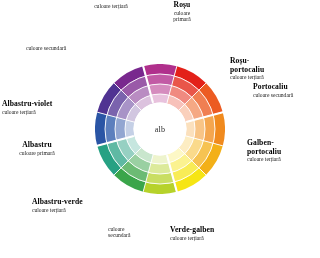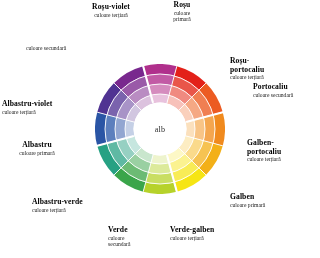--- a/index.html
+++ b/index.html
@@ -146,21 +146,20 @@
           <line x1="72.24693326287058" y1="92.0459231360939" x2="82.08205697676637" y2="128.75110453507853" stroke="#ffffff" stroke-width="2.1" stroke-linecap="round"></line>
           <line x1="37.95407686390609" y1="72.24693326287058" x2="1.248895464921496" y2="82.08205697676638" stroke="#ffffff" stroke-width="2.1" stroke-linecap="round"></line>
         </g>
       <circle cx="65" cy="65" r="26.5" fill="#ffffff"></circle>
     </svg>
   </div>
 
   <div class="center-label">alb</div>
 
   <div class="lbl ta-c" id="lbl-rosu-violet">
-    <span class="nm">Roșu-violet</span>
     <span class="sub">culoare terțiară</span>
   </div>
 
   <div class="lbl ta-c" id="lbl-rosu">
     <span class="nm">Roșu</span>
     <span class="sub">culoare
 primară</span>
   </div>
 
   <div class="lbl ta-l" id="lbl-rosu-portocaliu">
@@ -173,32 +172,27 @@
     <span class="nm">Portocaliu</span>
     <span class="sub">culoare secundară</span>
   </div>
 
   <div class="lbl ta-l" id="lbl-galben-portocaliu">
     <span class="nm">Galben-
 portocaliu</span>
     <span class="sub">culoare terțiară</span>
   </div>
 
-  <div class="lbl ta-l" id="lbl-galben">
-    <span class="nm">Galben</span>
-    <span class="sub">culoare primară</span>
-  </div>
 
   <div class="lbl ta-l" id="lbl-verde-galben">
     <span class="nm">Verde-galben</span>
     <span class="sub">culoare terțiară</span>
   </div>
 
   <div class="lbl ta-l" id="lbl-verde">
-    <span class="nm">Verde</span>
     <span class="sub">culoare
 secundară</span>
   </div>
 
   <div class="lbl ta-l" id="lbl-albastru-verde">
     <span class="nm">Albastru-verde</span>
     <span class="sub">culoare terțiară</span>
   </div>
 
   <div class="lbl ta-l" id="lbl-albastru">

